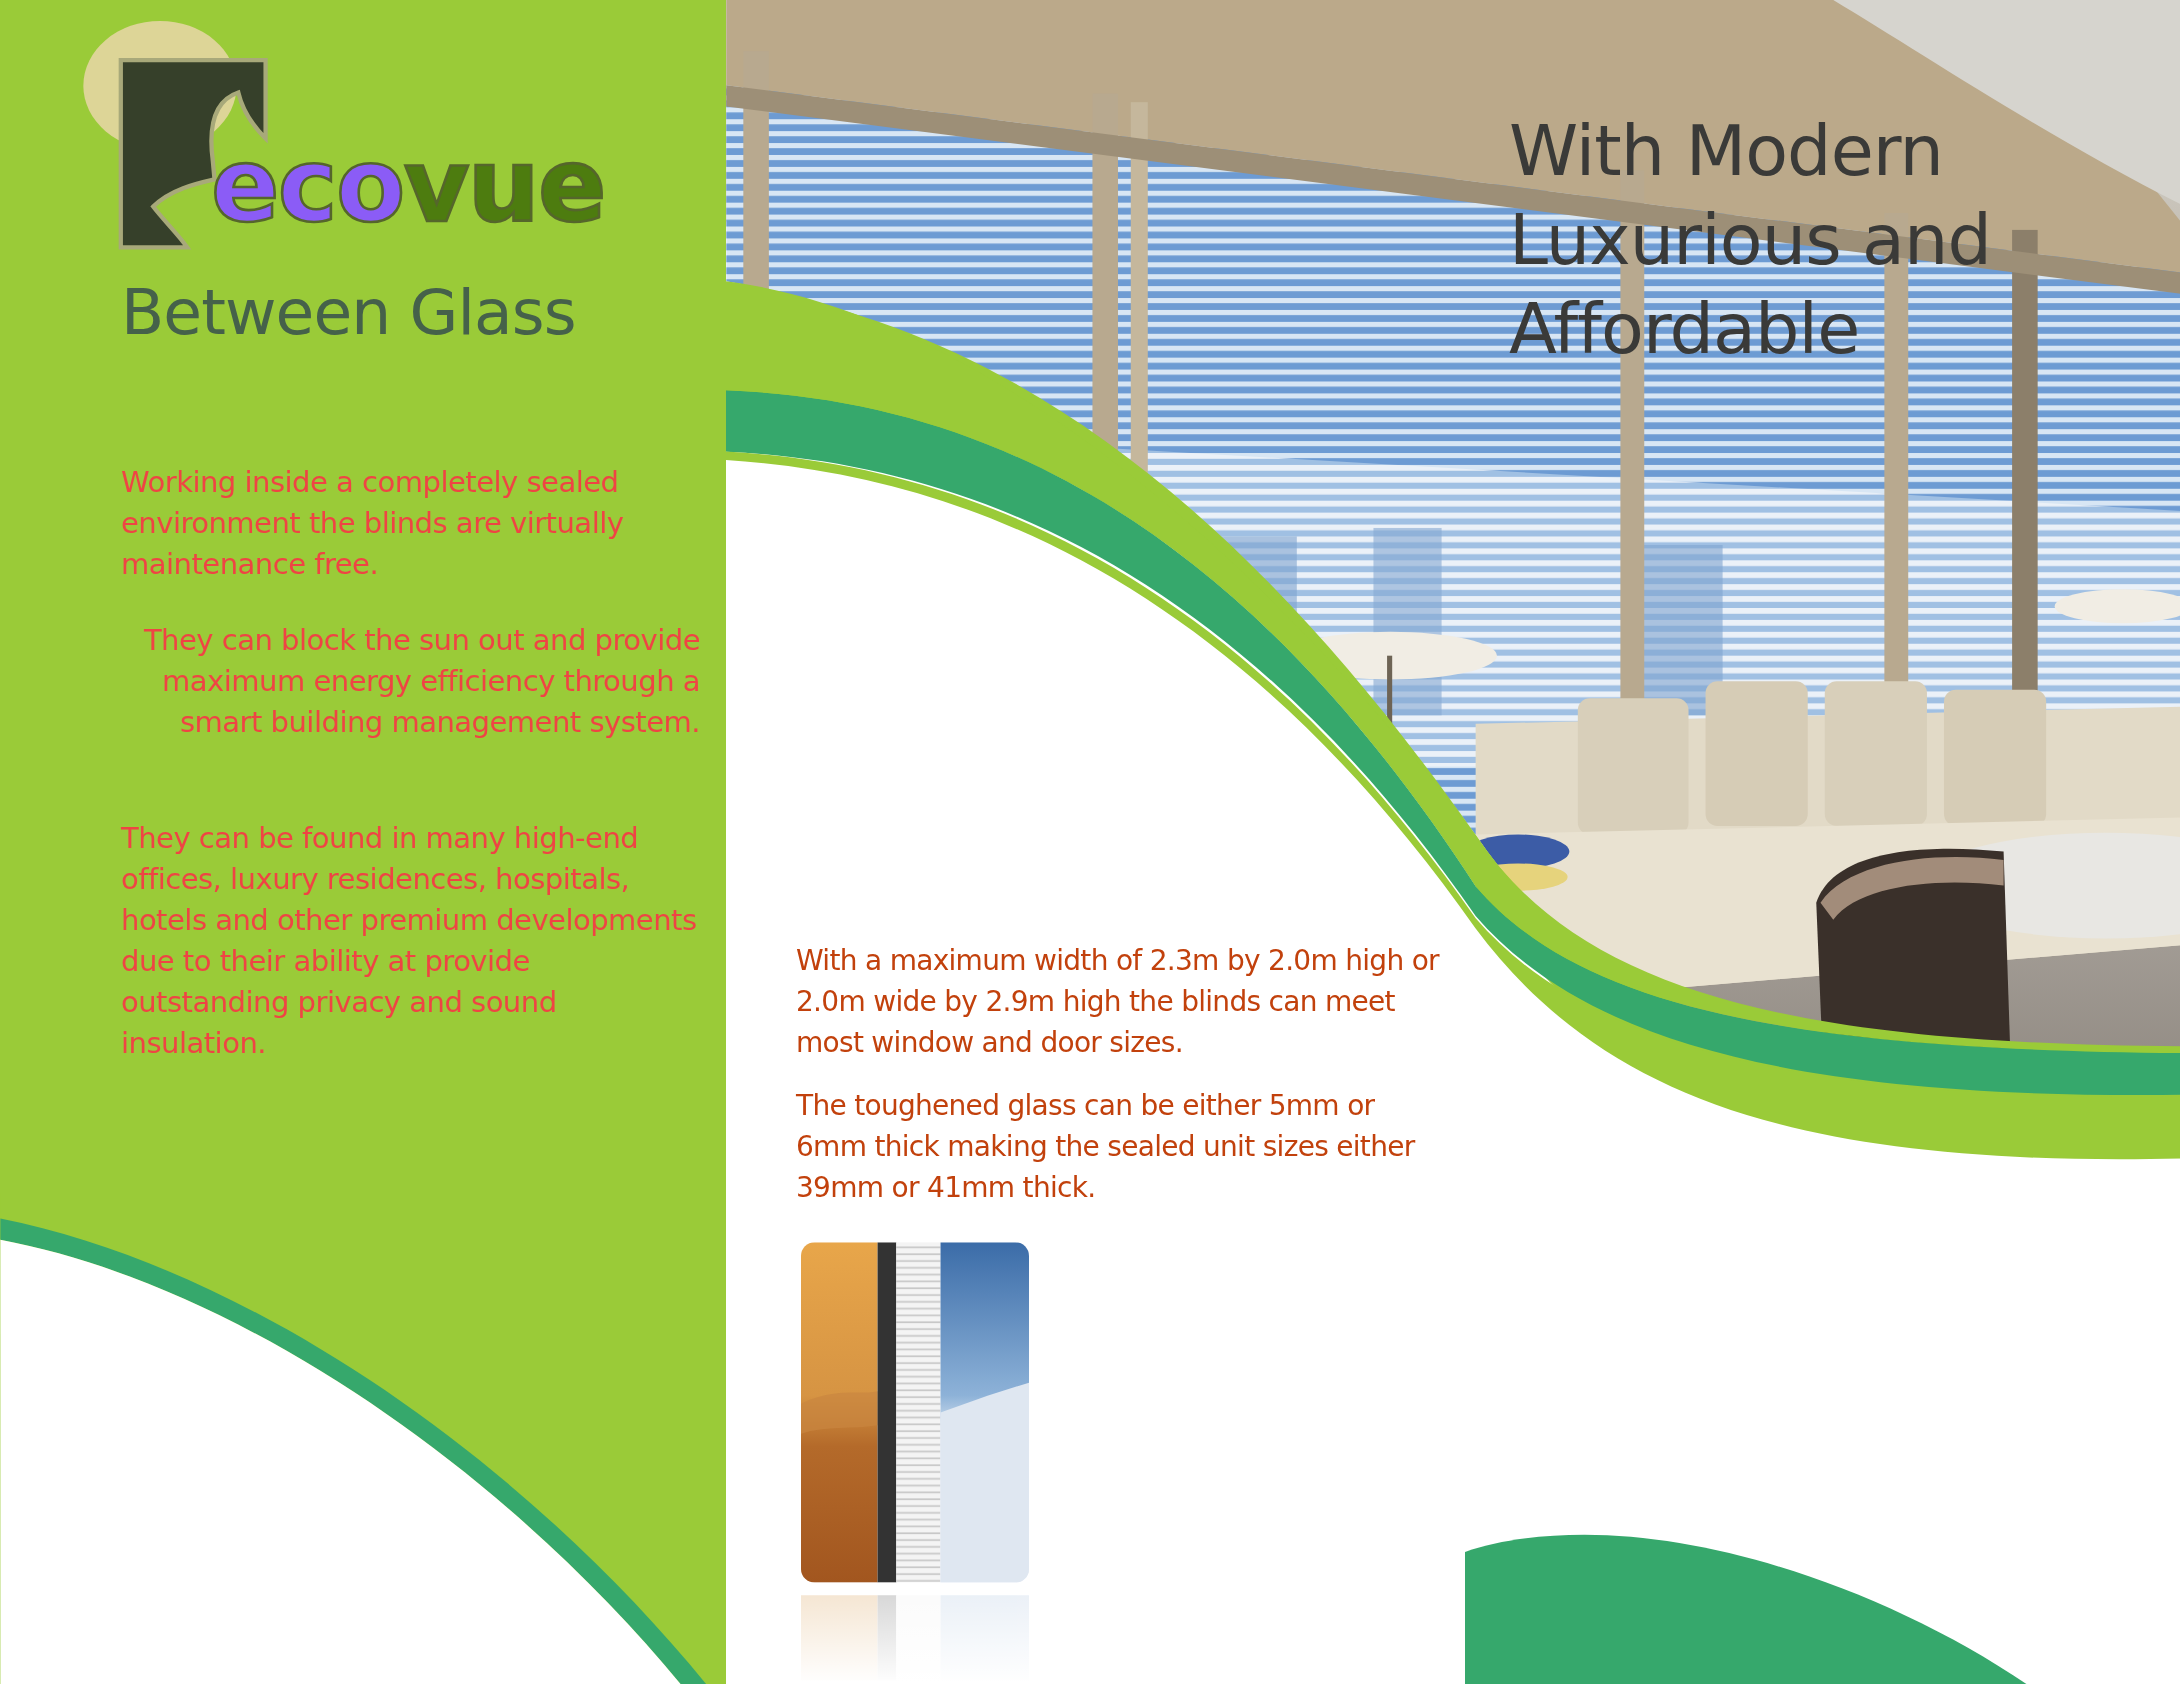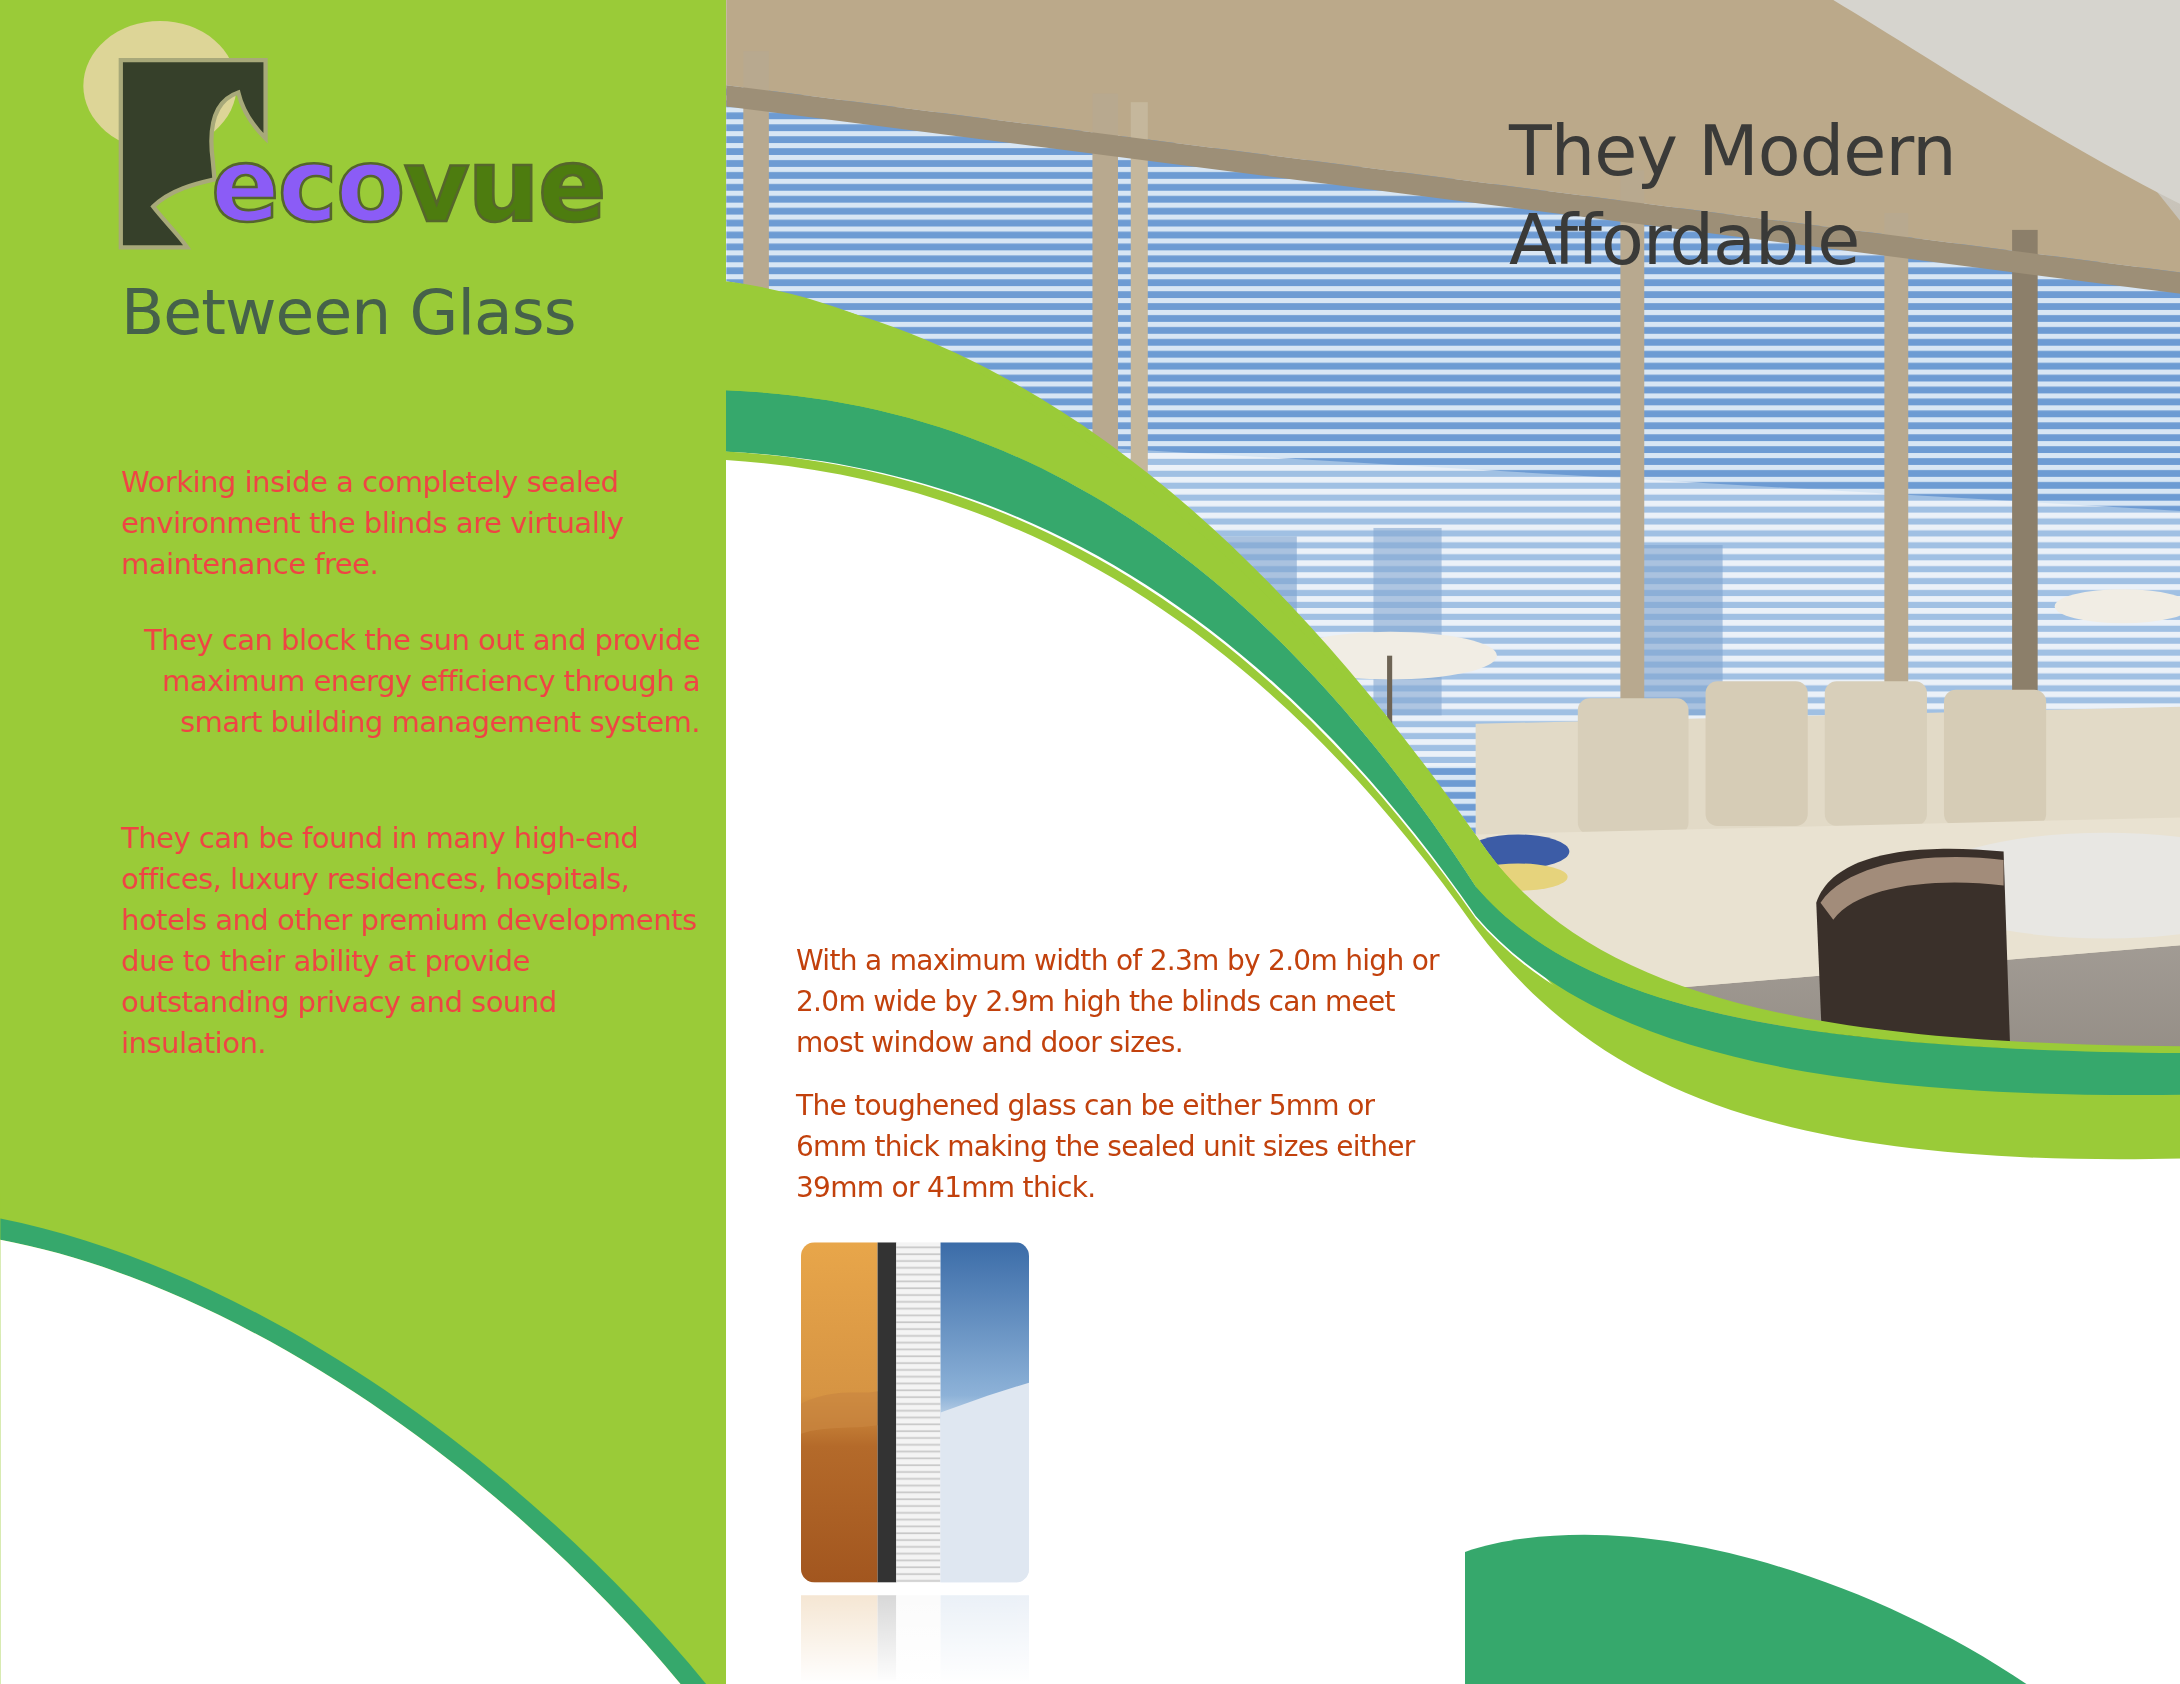--- a/index.html
+++ b/index.html
@@ -159,21 +159,22 @@
 
   <path d="M0 530 C 320 545, 620 700, 880 1075 C 1010 1225, 1260 1290, 1708 1285 L 1708 1330 C 1300 1370, 1060 1320, 880 1110 C 620 740, 320 590, 0 580 Z" fill="#ffffff" opacity="0"></path>
 </svg>
 
 <svg class="abs" style="left:726px;top:0;" width="1455" height="1685" viewBox="0 0 1708 1978">
   <path d="M0 540 C 320 560, 620 720, 880 1090 C 1030 1290, 1260 1370, 1708 1360 L 1708 1978 L 0 1978 Z" fill="#ffffff"></path>
   <path d="M0 530 C 320 548, 620 705, 880 1078 C 1010 1228, 1260 1292, 1708 1287 L 1708 1360 C 1260 1370, 1030 1290, 880 1090 C 620 720, 320 560, 0 540 Z" fill="#9acb38"></path>
 </svg>
 
 <div id="tagline" class="abs">
-  <div>They Modern</div>
+  <div>With Modern</div>
+  <div>Luxurious and</div>
   <div>Affordable</div>
 </div>
 
 <p class="mid-para" style="top:940px;">With a maximum width of 2.3m by 2.0m high or 2.0m wide by 2.9m high the blinds can meet most window and door sizes.</p>
 <p class="mid-para" style="top:1085px;">The toughened glass can be either 5mm or 6mm thick making the sealed unit sizes either 39mm or 41mm thick.</p>
 
 <svg id="sample" class="abs" viewBox="0 0 268 520" aria-label="Glass unit cross-section: desert, blind slats, snowy landscape">
   <defs>
     <linearGradient id="desert" x1="0" y1="0" x2="0" y2="1">
       <stop offset="0" stop-color="#e8a64a"></stop>

